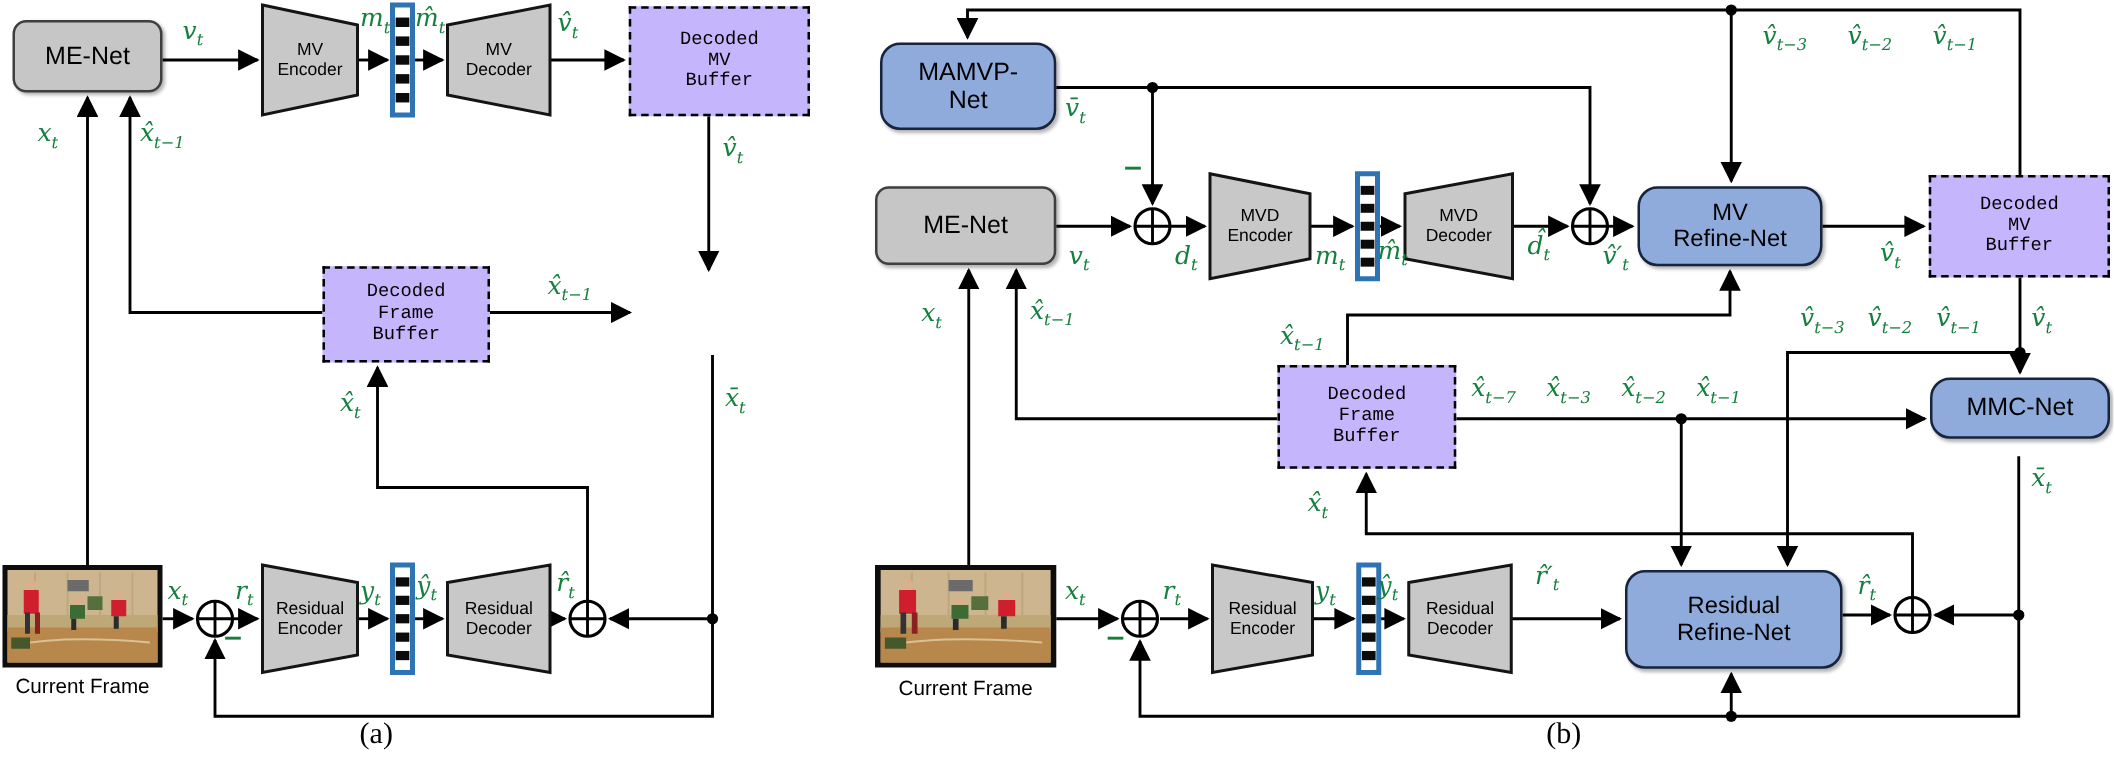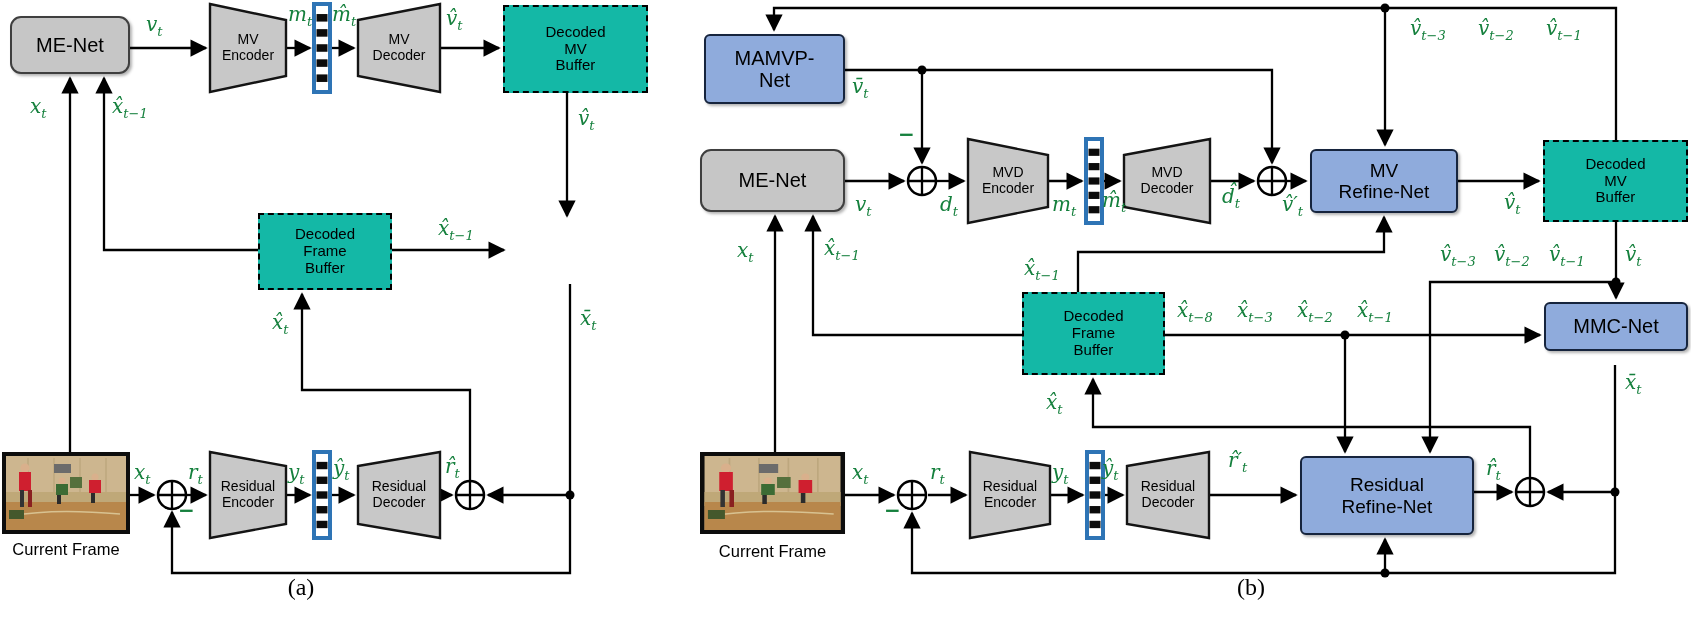--- a/index.html
+++ b/index.html
@@ -6,22 +6,22 @@
   #canvas{position:relative;width:1691px;height:621px;background:#fff;overflow:hidden;
           font-family:"Liberation Sans",sans-serif;}
   #wires{position:absolute;left:0;top:0;z-index:1;}
   #wires path.w{fill:none;stroke:var(--line,#000);stroke-width:2.3px;}
   #boxes,#labels{position:absolute;left:0;top:0;width:100%;height:100%;z-index:2;pointer-events:none;}
   .box{position:absolute;display:flex;align-items:center;justify-content:center;text-align:center;
        white-space:pre-line;box-sizing:border-box;color:#000;line-height:1.12;}
   .solid-gray{background:var(--gray-fill,#c6c6c6);border:2.5px solid var(--gray-border,#3f3f3f);
        border-radius:11px;box-shadow:2px 2px 3px rgba(0,0,0,0.30);}
   .solid-blue{background:var(--blue-fill,#8fabdc);border:2.5px solid var(--blue-border,#16243d);
-       border-radius:6px;box-shadow:2px 2px 3px rgba(0,0,0,0.30);}
-  .dashed{background:#14b8a6;border:2.6px dashed #000;}
+       border-radius:16px;box-shadow:2px 2px 3px rgba(0,0,0,0.30);}
+  .dashed{background:#c4b5fd;border:2.6px dashed #000;font-family:Liberation Mono, monospace;}
   .trapezoid{background:none;border:none;}
   .math-label{position:absolute;z-index:3;font-family:"DejaVu Serif",serif;font-style:italic;
        font-size:20px;color:#15803d;white-space:nowrap;}
   .math-label sub{font-size:13px;vertical-align:-5px;line-height:0;}
   .math-label.rm{font-style:normal;font-family:"DejaVu Sans",sans-serif;font-weight:bold;}
   .frame-caption{position:absolute;z-index:3;text-align:center;font-size:16.5px;color:#000;}
   .panel-caption{position:absolute;z-index:3;text-align:center;font-family:"Liberation Serif",serif;
        font-size:24px;color:#000;}
 </style>
 </head>
@@ -251,21 +251,21 @@
       <span class="math-label" style="left: 1282px; top: 192px;">v̂′<sub>t</sub></span>
       <span class="math-label" style="left: 1504px; top: 190px;">v̂<sub>t</sub></span>
       <span class="math-label" style="left: 1410px; top: 16px;">v̂<sub>t−3</sub></span>
       <span class="math-label" style="left: 1478px; top: 16px;">v̂<sub>t−2</sub></span>
       <span class="math-label" style="left: 1546px; top: 16px;">v̂<sub>t−1</sub></span>
       <span class="math-label" style="left: 1440px; top: 242px;">v̂<sub>t−3</sub></span>
       <span class="math-label" style="left: 1494px; top: 242px;">v̂<sub>t−2</sub></span>
       <span class="math-label" style="left: 1549px; top: 242px;">v̂<sub>t−1</sub></span>
       <span class="math-label" style="left: 1625px; top: 242px;">v̂<sub>t</sub></span>
       <span class="math-label" style="left: 1024px; top: 256px;">x̂<sub>t−1</sub></span>
-      <span class="math-label" style="left: 1177px; top: 298px;">x̂<sub>t−8</sub></span>
+      <span class="math-label" style="left: 1177px; top: 298px;">x̂<sub>t−7</sub></span>
       <span class="math-label" style="left: 1237px; top: 298px;">x̂<sub>t−3</sub></span>
       <span class="math-label" style="left: 1297px; top: 298px;">x̂<sub>t−2</sub></span>
       <span class="math-label" style="left: 1357px; top: 298px;">x̂<sub>t−1</sub></span>
       <span class="math-label" style="left: 1046px; top: 390px;">x̂<sub>t</sub></span>
       <span class="math-label" style="left: 737px; top: 238px;">x<sub>t</sub></span>
       <span class="math-label" style="left: 824px; top: 236px;">x̂<sub>t−1</sub></span>
       <span class="math-label" style="left: 852px; top: 460px;">x<sub>t</sub></span>
       <span class="math-label" style="left: 930px; top: 460px;">r<sub>t</sub></span>
       <span class="math-label" style="left: 1052px; top: 460px;">y<sub>t</sub></span>
       <span class="math-label" style="left: 1102px; top: 456px;">ŷ<sub>t</sub></span>

